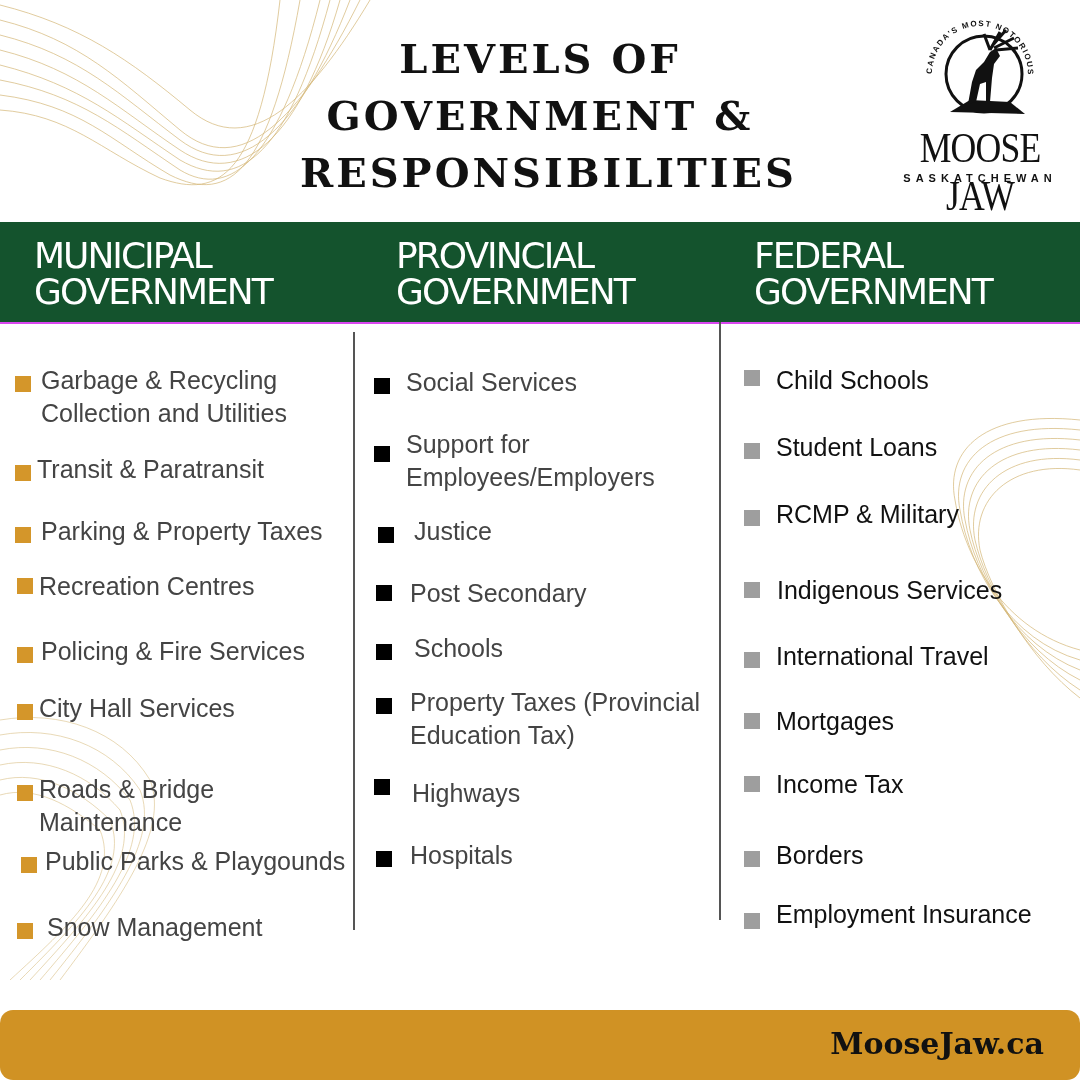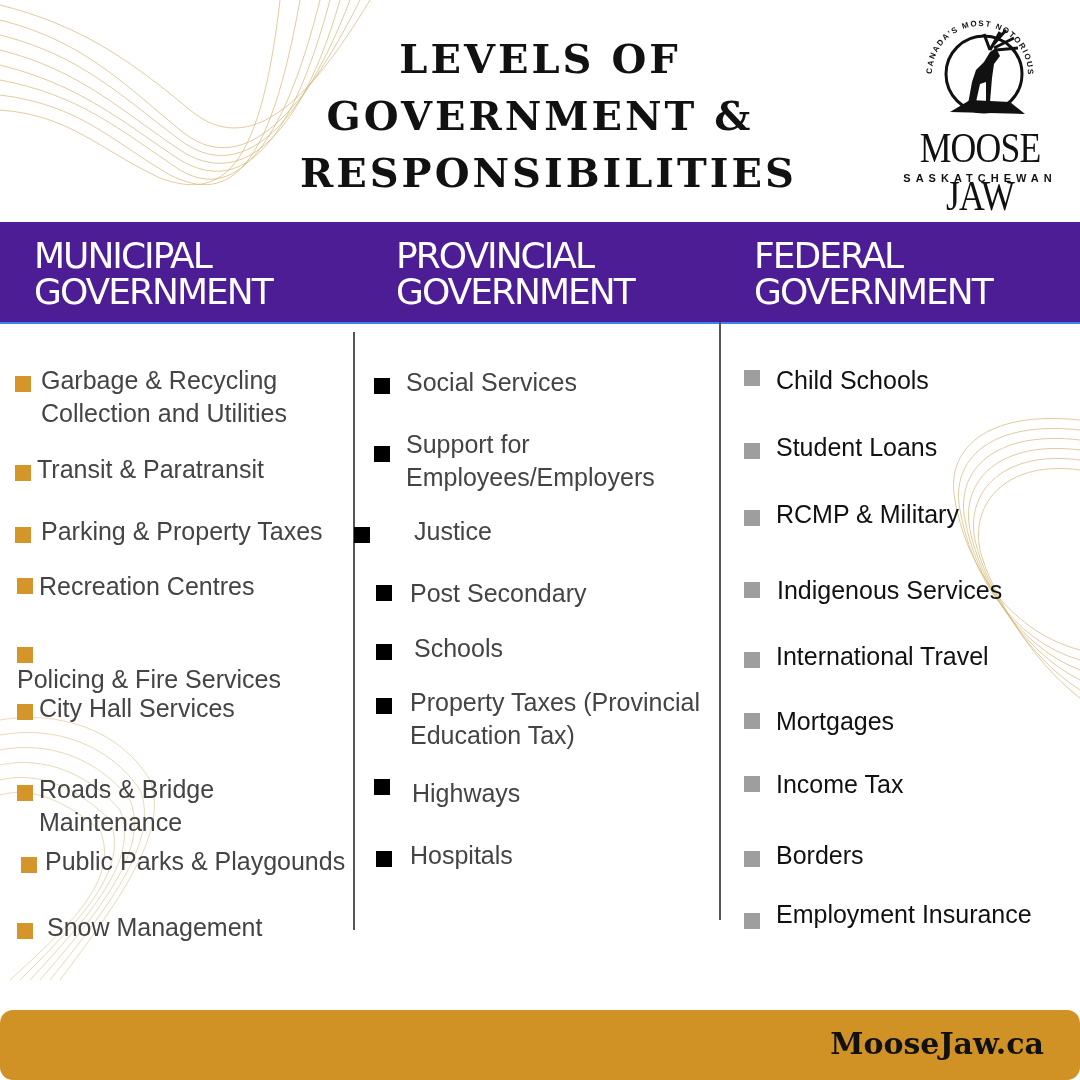--- a/index.html
+++ b/index.html
@@ -2,21 +2,21 @@
 <html><head>
 <meta charset="utf-8">
 <style>
   html,body{margin:0;padding:0;}
   body{width:1080px;height:1080px;background:#fff;position:relative;overflow:hidden;font-family:"Liberation Sans",sans-serif;}
   .deco{position:absolute;pointer-events:none;}
   .title{position:absolute;left:300px;top:30px;width:480px;text-align:center;font-family:"DejaVu Serif",serif;font-weight:bold;font-size:40px;line-height:57px;letter-spacing:3px;color:#111;}
   .logo{position:absolute;left:880px;top:12px;width:200px;height:180px;text-align:center;}
   .logo-name{position:absolute;left:0;top:112px;width:200px;font-family:"Liberation Serif",serif;font-size:42px;color:#111;letter-spacing:-1px;transform:scaleX(0.85);transform-origin:center;}
   .logo-sub{position:absolute;left:0;top:160px;width:200px;font-size:11px;font-weight:bold;letter-spacing:5px;color:#111;}
-  .band{position:absolute;left:0;top:222px;width:1080px;height:100px;background:#4c1d95;border-bottom:2px solid #3b82f6;}
+  .band{position:absolute;left:0;top:222px;width:1080px;height:100px;background:#14532d;border-bottom:2px solid #d946ef;}
   .col-head{position:absolute;top:16px;color:#fff;font-family:"DejaVu Sans",sans-serif;font-size:36px;line-height:36px;letter-spacing:-2px;font-weight:normal;}
   .divider{position:absolute;width:2px;background:#555;}
   .item{position:absolute;display:flex;align-items:flex-start;font-size:25px;line-height:33px;color:#444;}
   .sq{width:16px;height:16px;flex:0 0 16px;margin-top:12px;margin-right:10px;}
   .sq.gold{background:#d4962a;}
   .sq.black{background:#000;margin-right:16px;}
   .sq.grey{background:#9e9e9e;margin-right:16px;}
   .fed .txt{color:#111;}
   .footer{position:absolute;left:0;top:1010px;width:1080px;height:70px;background:#d09224;border-radius:13px;}
   .footer-url{position:absolute;right:36px;top:16px;font-family:"DejaVu Serif",serif;font-weight:bold;font-size:30px;color:#111;}
@@ -106,21 +106,21 @@
       <span class="txt">Transit &amp; Paratransit</span>
     </div>
   <div class="item" style="left:15px;top:515px;">
       <span class="sq gold"></span>
       <span class="txt">Parking &amp; Property Taxes</span>
     </div>
   <div class="item" style="left:17px;top:570px;">
       <span class="sq gold" style="margin-top:8px;margin-right:6px"></span>
       <span class="txt">Recreation Centres</span>
     </div>
-  <div class="item" style="left:17px;top:635px;flex-direction:column;">
+  <div class="item" style="left:17px;top:635px;">
       <span class="sq gold" style="margin-right:8px"></span>
       <span class="txt">Policing &amp; Fire Services</span>
     </div>
   <div class="item" style="left:17px;top:692px;">
       <span class="sq gold" style="margin-right:6px"></span>
       <span class="txt">City Hall Services</span>
     </div>
   <div class="item" style="left:17px;top:751px;width:230px;margin-top:22px;">
       <span class="sq gold" style="margin-right:6px"></span>
       <span class="txt">Roads &amp; Bridge Maintenance</span>
@@ -137,21 +137,21 @@
 
 <div>
   <div class="item" style="left:374px;top:366px;">
       <span class="sq black"></span>
       <span class="txt">Social Services</span>
     </div>
   <div class="item" style="left:374px;top:428px;width:300px;">
       <span class="sq black" style="margin-top:18px"></span>
       <span class="txt">Support for Employees/Employers</span>
     </div>
-  <div class="item" style="left:354px;top:515px;gap:24px;">
+  <div class="item" style="left:378px;top:515px;">
       <span class="sq black" style="margin-right:20px"></span>
       <span class="txt">Justice</span>
     </div>
   <div class="item" style="left:376px;top:577px;">
       <span class="sq black" style="margin-top:8px;margin-right:18px"></span>
       <span class="txt">Post Secondary</span>
     </div>
   <div class="item" style="left:376px;top:632px;">
       <span class="sq black" style="margin-right:22px"></span>
       <span class="txt">Schools</span>

